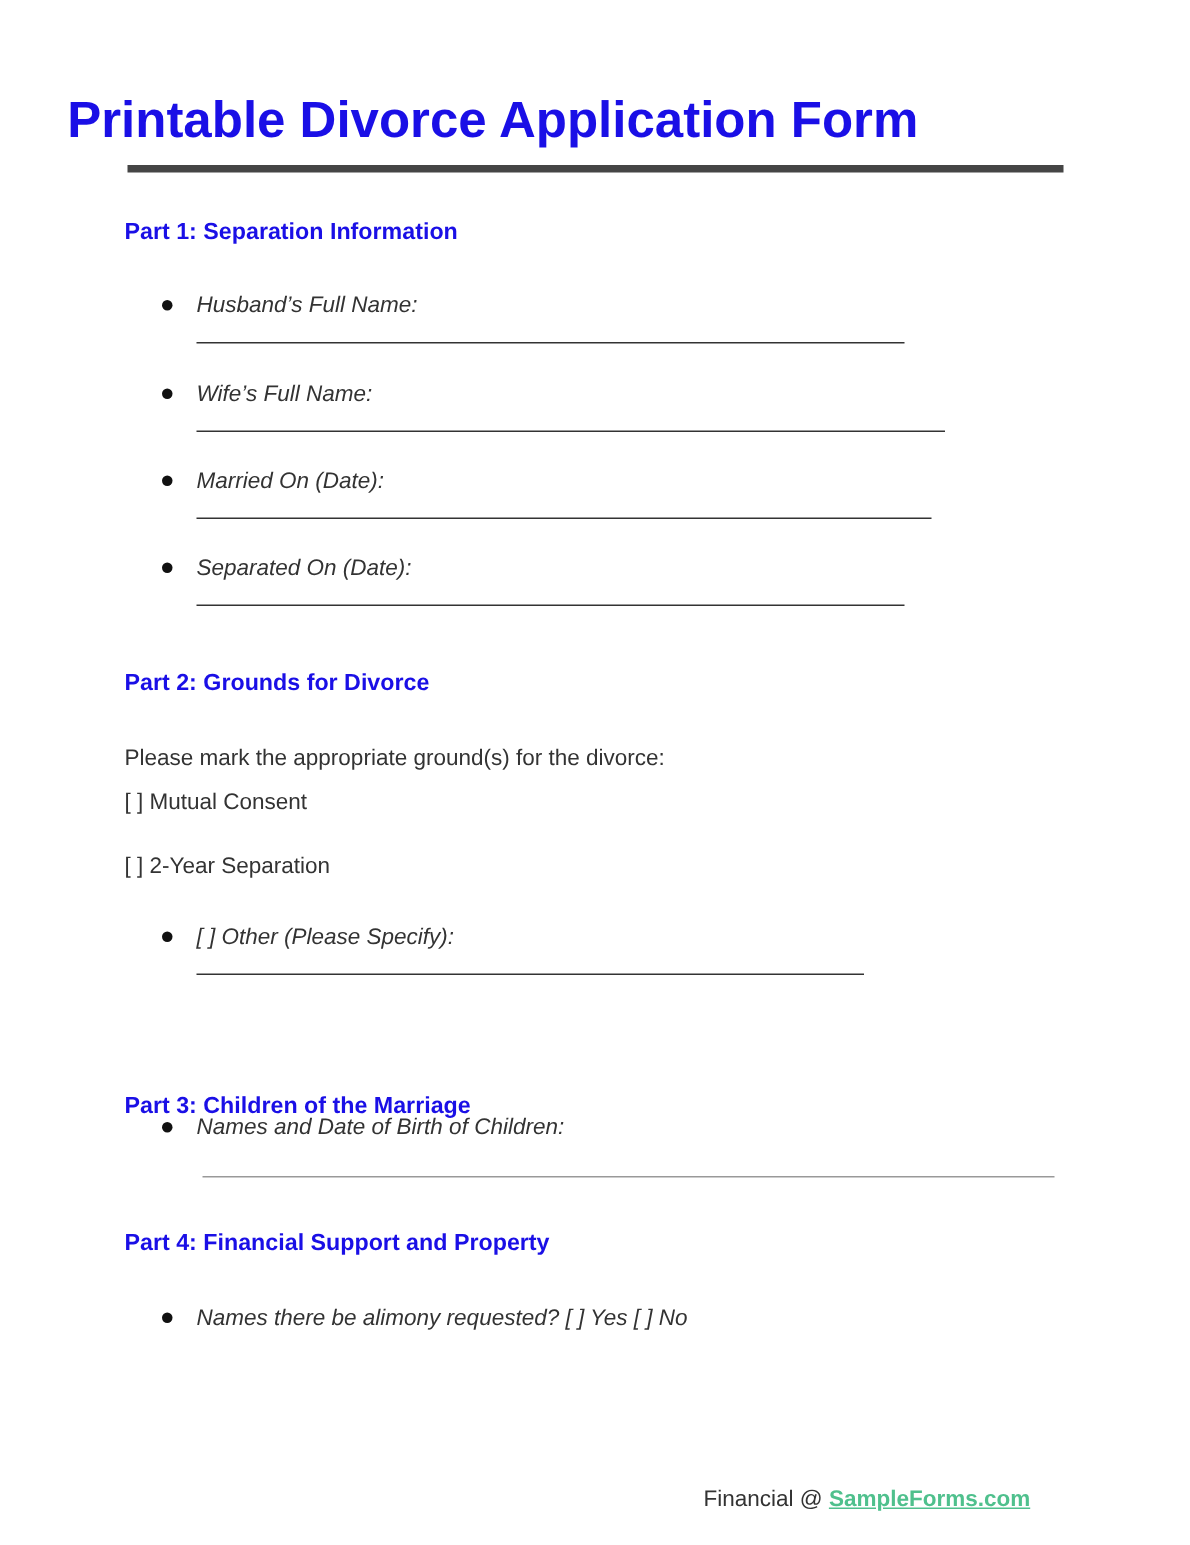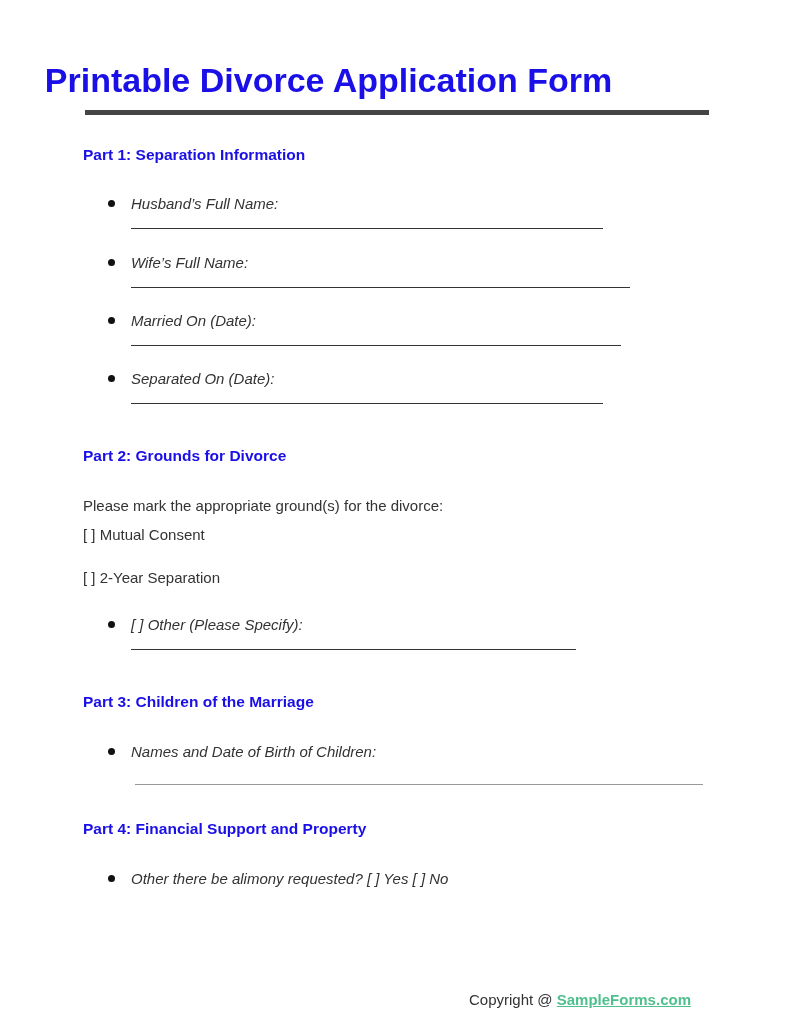--- a/index.html
+++ b/index.html
@@ -54,28 +54,28 @@
 <div class="para" style="top:497px">Please mark the appropriate ground(s) for the divorce:</div>
 <div class="para" style="top:526px">[ ] Mutual Consent</div>
 <div class="para" style="top:569px">[ ] 2-Year Separation</div>
 
 <div class="bullet" style="top:616px">
   <span class="dot"></span>
   <span class="lbl">[ ] Other (Please Specify):</span>
 </div>
 <div class="blank" style="top:648px; width:445px"></div>
 
-<div class="heading" style="top:693px">Part 3: Children of the Marriage</div>
+<div class="heading" style="top:729px">Part 3: Children of the Marriage</div>
 <div class="bullet" style="top:743px">
   <span class="dot"></span>
   <span class="lbl">Names and Date of Birth of Children:</span>
 </div>
 <div class="thin-rule"></div>
 
 <div class="heading" style="top:820px">Part 4: Financial Support and Property</div>
 <div class="bullet" style="top:870px">
   <span class="dot"></span>
-  <span class="lbl">Other there be alimony requested? [ ] Yes [ ] No</span>
+  <span class="lbl">Names there be alimony requested? [ ] Yes [ ] No</span>
 </div>
 
 <div class="footer">
-  <span>Copyright @ </span><a>SampleForms.com</a>
+  <span>Financial @ </span><a>SampleForms.com</a>
 </div>
 
 </body></html>

